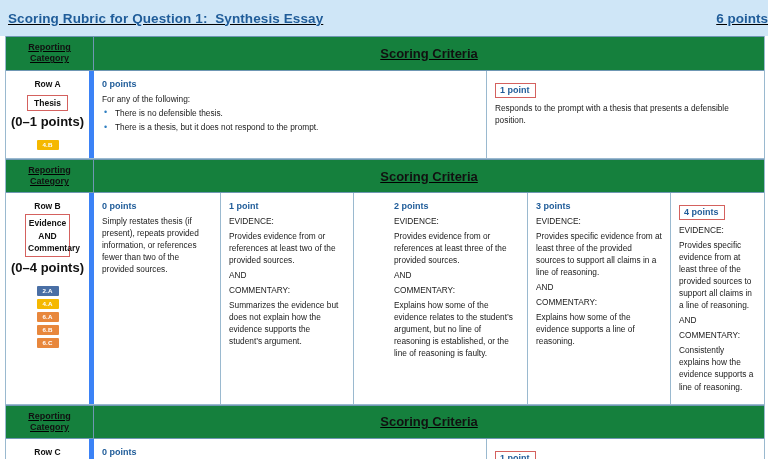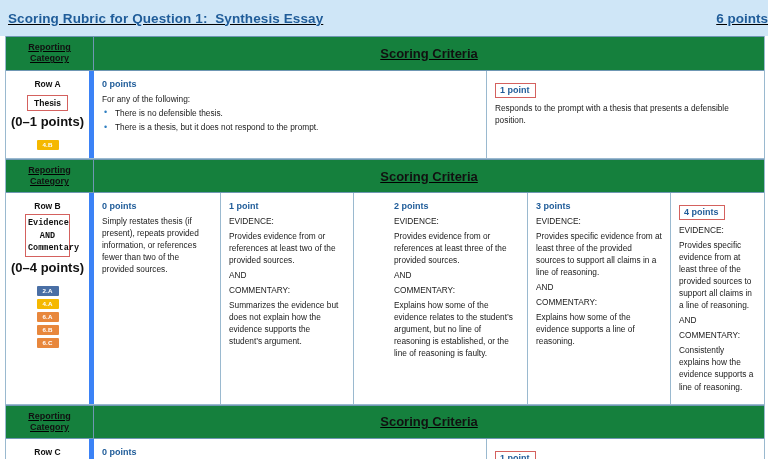--- a/index.html
+++ b/index.html
@@ -112,21 +112,20 @@
     font-size: 8.5px;
     font-weight: bold;
     color: #111111;
     line-height: 1.45;
     box-sizing: border-box;
   }
   .row-name-box.multi {
     display: block;
     margin: 0 16px;
     padding: 2px 2px;
-    font-family: Liberation Mono, monospace;
   }
   .row-points {
     font-size: 13px;
     font-weight: bold;
     color: #111111;
     margin-top: 3px;
   }
   .badges {
     margin-top: 11px;
     display: flex;

